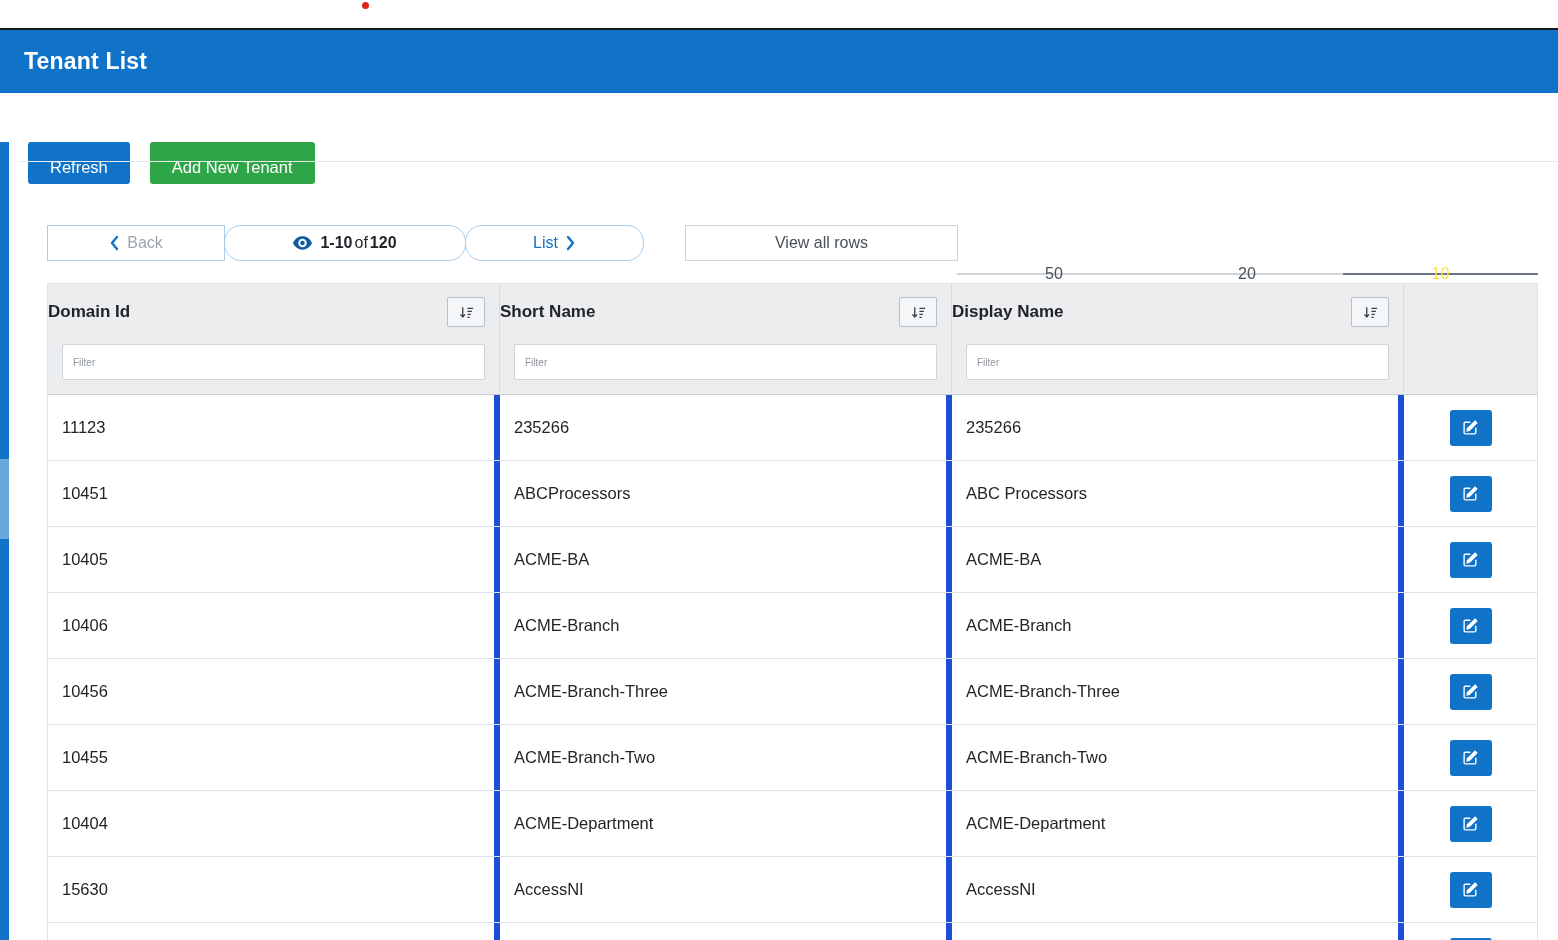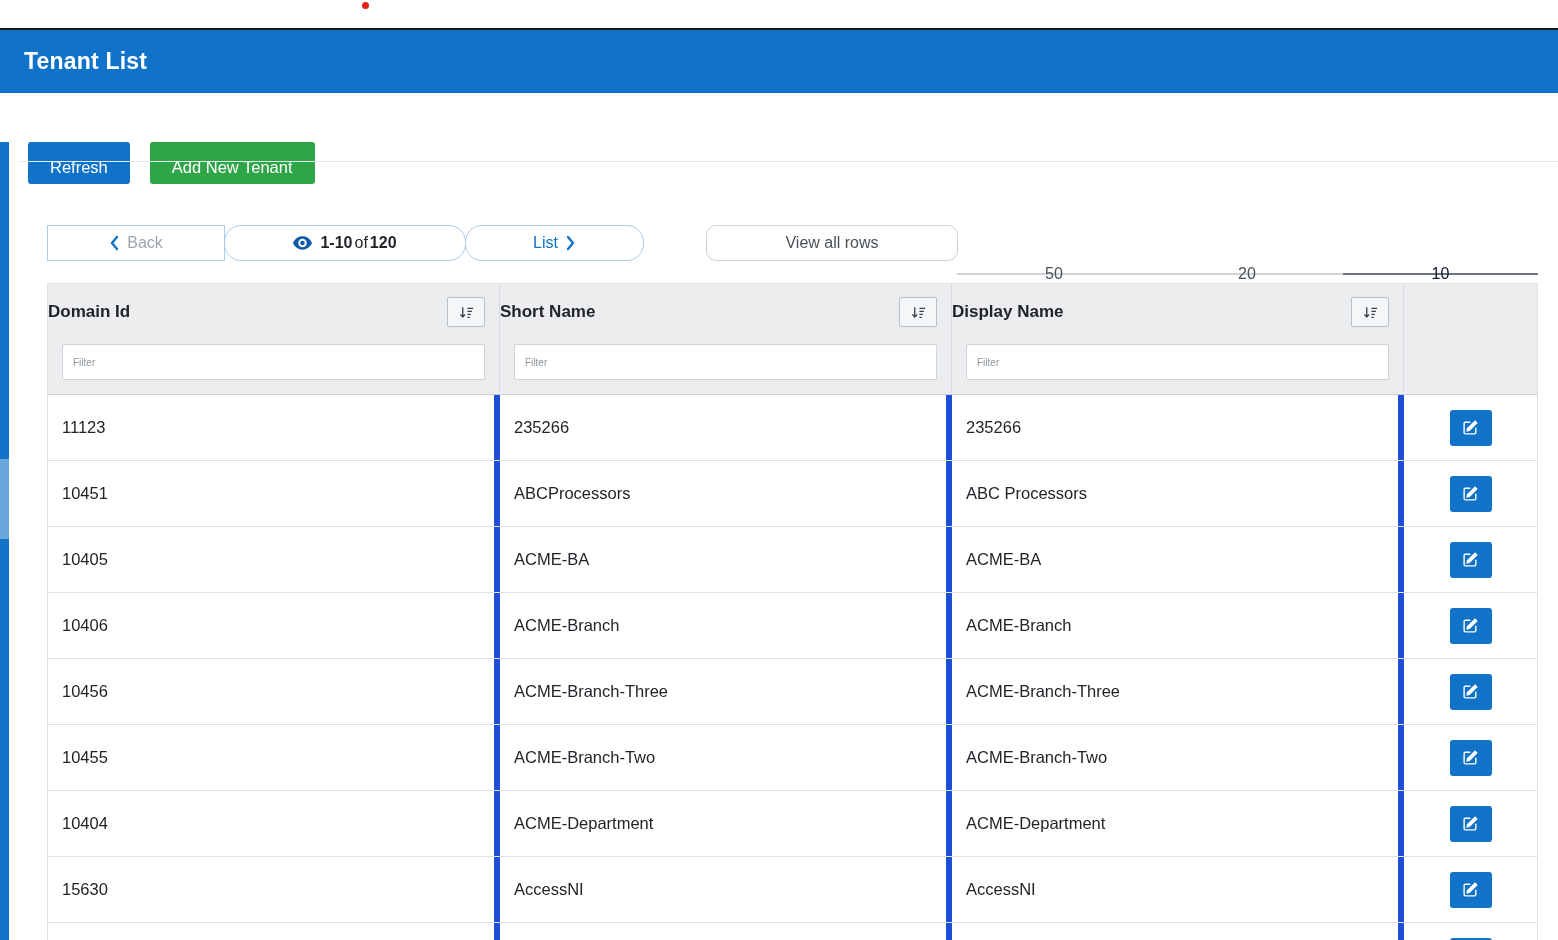--- a/index.html
+++ b/index.html
@@ -37,22 +37,22 @@
   .pg-back { width:178px; color:#9ea6ad; }
   .pg-range { width:242px; color:#212529; cursor:default; }
   .pg-next { width:179px; color:#1173c8; }
   .pg-range b { font-weight:700; }
   .pg-range .of { font-weight:400; margin:0 2px; }
   .chev { display:flex; align-items:center; }
 
   .sizes { display:flex; height:36px; }
   .size-cell { border:1px solid #ced4da; background:#fff; color:#495057; font-size:16px; display:flex; align-items:center; justify-content:center; cursor:pointer; font-family:inherit; }
   .size-cell + .size-cell { margin-left:-1px;margin-top:48px; }
-  .sz-0 { width:252px;border-radius:10px; } .sz-1 { width:194px; } .sz-2 { width:194px; } .sz-3 { width:195px; }
-  .size-cell.selected { background:#6c757d; border-color:#6c757d; color:#0f172a; }
+  .sz-0 { width:273px; } .sz-1 { width:194px; } .sz-2 { width:194px; } .sz-3 { width:195px; }
+  .size-cell.selected { background:#6c757d; border-color:#6c757d; color:#fde047; }
 
   
   .table { margin:22px 0 0 47px; width:1491px; border:1px solid #dee2e6; border-bottom:none; }
   .trow { display:grid; grid-template-columns:452px 452px 452px 133px; }
   .thead { background:#ecedef; border-bottom:1px solid #c9cdd2; }
   .th { position:relative; height:56px; display:flex; align-items:center; font-size:17px; font-weight:700; border-right:1px solid #d9dde1; }
   .th.last, .tf.last, .td.last { border-right:none; }
   .sort-btn { position:absolute; right:14px; top:13px; width:38px; height:30px; border:1px solid #b9bfc6; border-radius:2px; background:#f5f6f7; display:flex; align-items:center; justify-content:center; cursor:pointer; }
   .tf { height:54px; padding:4px 14px 0 14px; border-right:1px solid #d9dde1; }
   .filter-input { width:100%; height:36px; border:1px solid #ced4da; border-radius:2px; padding:0 10px; font-size:10px; color:#495057; background:#fff; font-family:inherit; }

